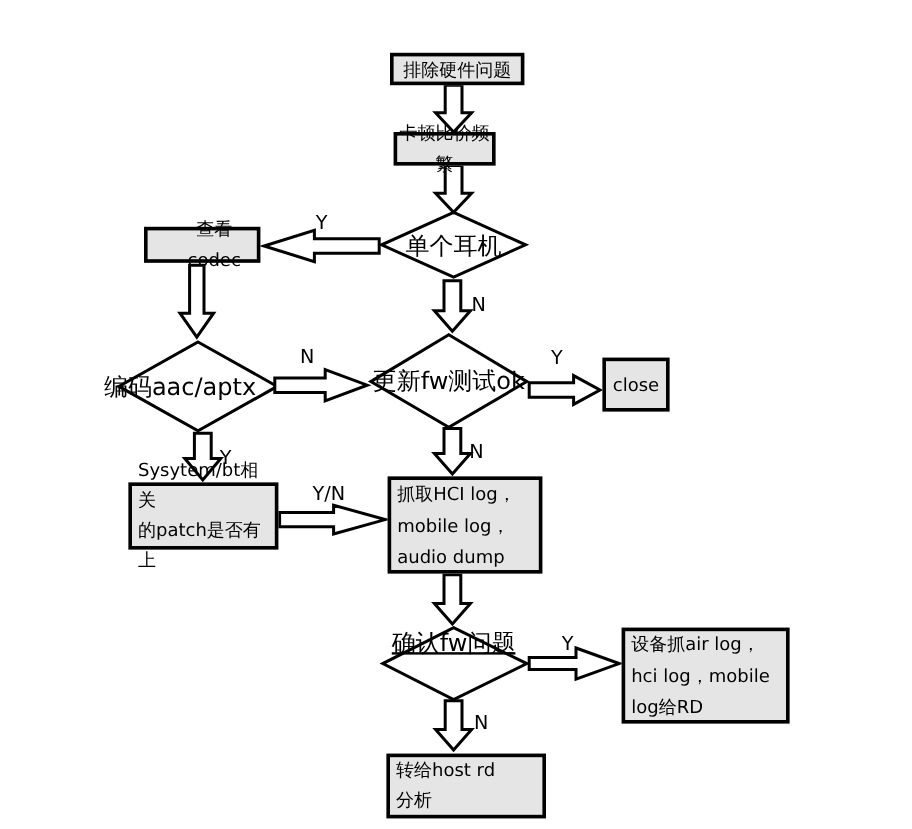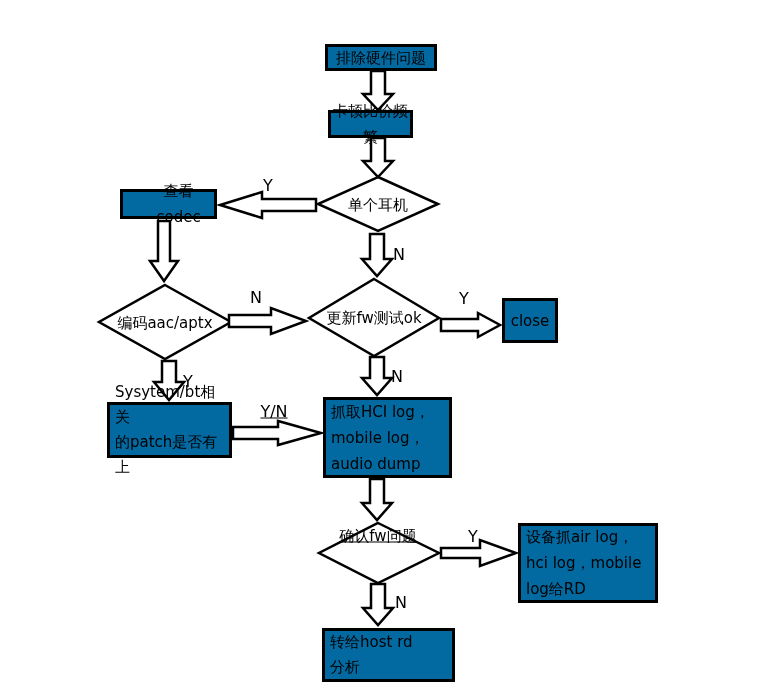--- a/index.html
+++ b/index.html
@@ -17,38 +17,38 @@
     overflow: hidden;
   }
   #shapes {
     position: absolute;
     left: 0;
     top: 0;
   }
   .node {
     position: absolute;
     border: 3px solid #000000;
-    background: #0369a1;
+    background: #e5e5e5;
     box-sizing: border-box;
     font-size: 15px;
     line-height: 26px;
     white-space: pre-line;
     display: flex;
     align-items: center;
     justify-content: center;
     text-align: center;
   }
   .node.left {
     justify-content: flex-start;
     text-align: left;
     padding-left: 5px;
   }
   .dlabel {
     position: absolute;
-    font-size: 15px;
+    font-size: 20px;
     white-space: nowrap;
     text-align: right;
     transform: translate(-50%, -50%);
   }
   .elabel {
     position: absolute;
     font-size: 16px;
     white-space: nowrap;
     transform: translate(-50%, -50%);
   }
@@ -96,27 +96,27 @@
 audio dump</div>
 
   <div class="node left" style="left:518px; top:523px; width:140px; height:80px; line-height:26px;">设备抓air log，
 hci log，mobile
 log给RD</div>
 
   <div class="node left" style="left:322px; top:628px; width:133px; height:54px; line-height:25px;">转给host rd
 分析</div>
 
   <div class="dlabel" style="left:378px; top:205px;">单个耳机</div>
-  <div class="dlabel" style="left:165px; top:323px;">编码aac/aptx</div>
+  <div class="dlabel" style="left:150px; top:323px;">编码aac/aptx</div>
   <div class="dlabel" style="left:374px; top:318px;">更新fw测试ok</div>
   <div class="dlabel" style="left:378px; top:536px;text-decoration:underline;">确认fw问题</div>
 
   <div class="elabel" style="left:268px; top:185px;">Y</div>
   <div class="elabel" style="left:399px; top:254px;">N</div>
   <div class="elabel" style="left:256px; top:297px;">N</div>
   <div class="elabel" style="left:464px; top:298px;">Y</div>
   <div class="elabel" style="left:397px; top:376px;">N</div>
   <div class="elabel" style="left:188px; top:381px;">Y</div>
-  <div class="elabel" style="left:274px; top:411px;text-decoration:underline;">Y/N</div>
+  <div class="elabel" style="left:274px; top:411px;">Y/N</div>
   <div class="elabel" style="left:473px; top:536px;">Y</div>
   <div class="elabel" style="left:401px; top:602px;">N</div>
 
 </div>
 
 </body></html>

